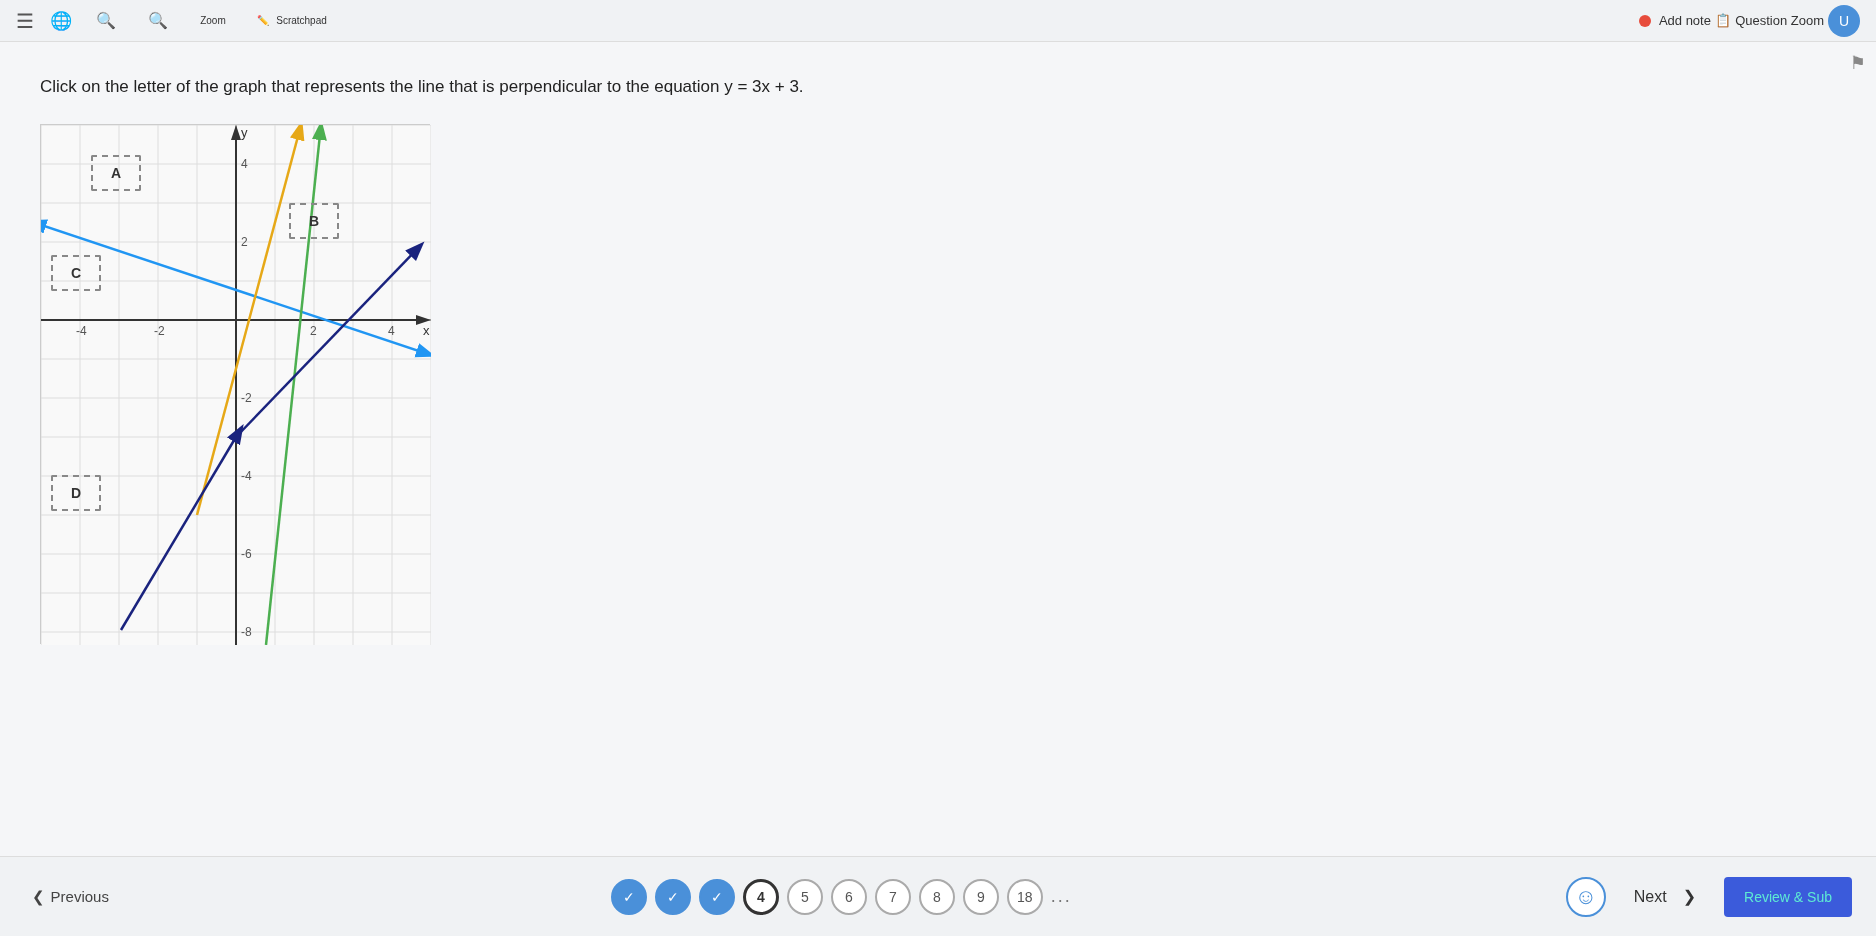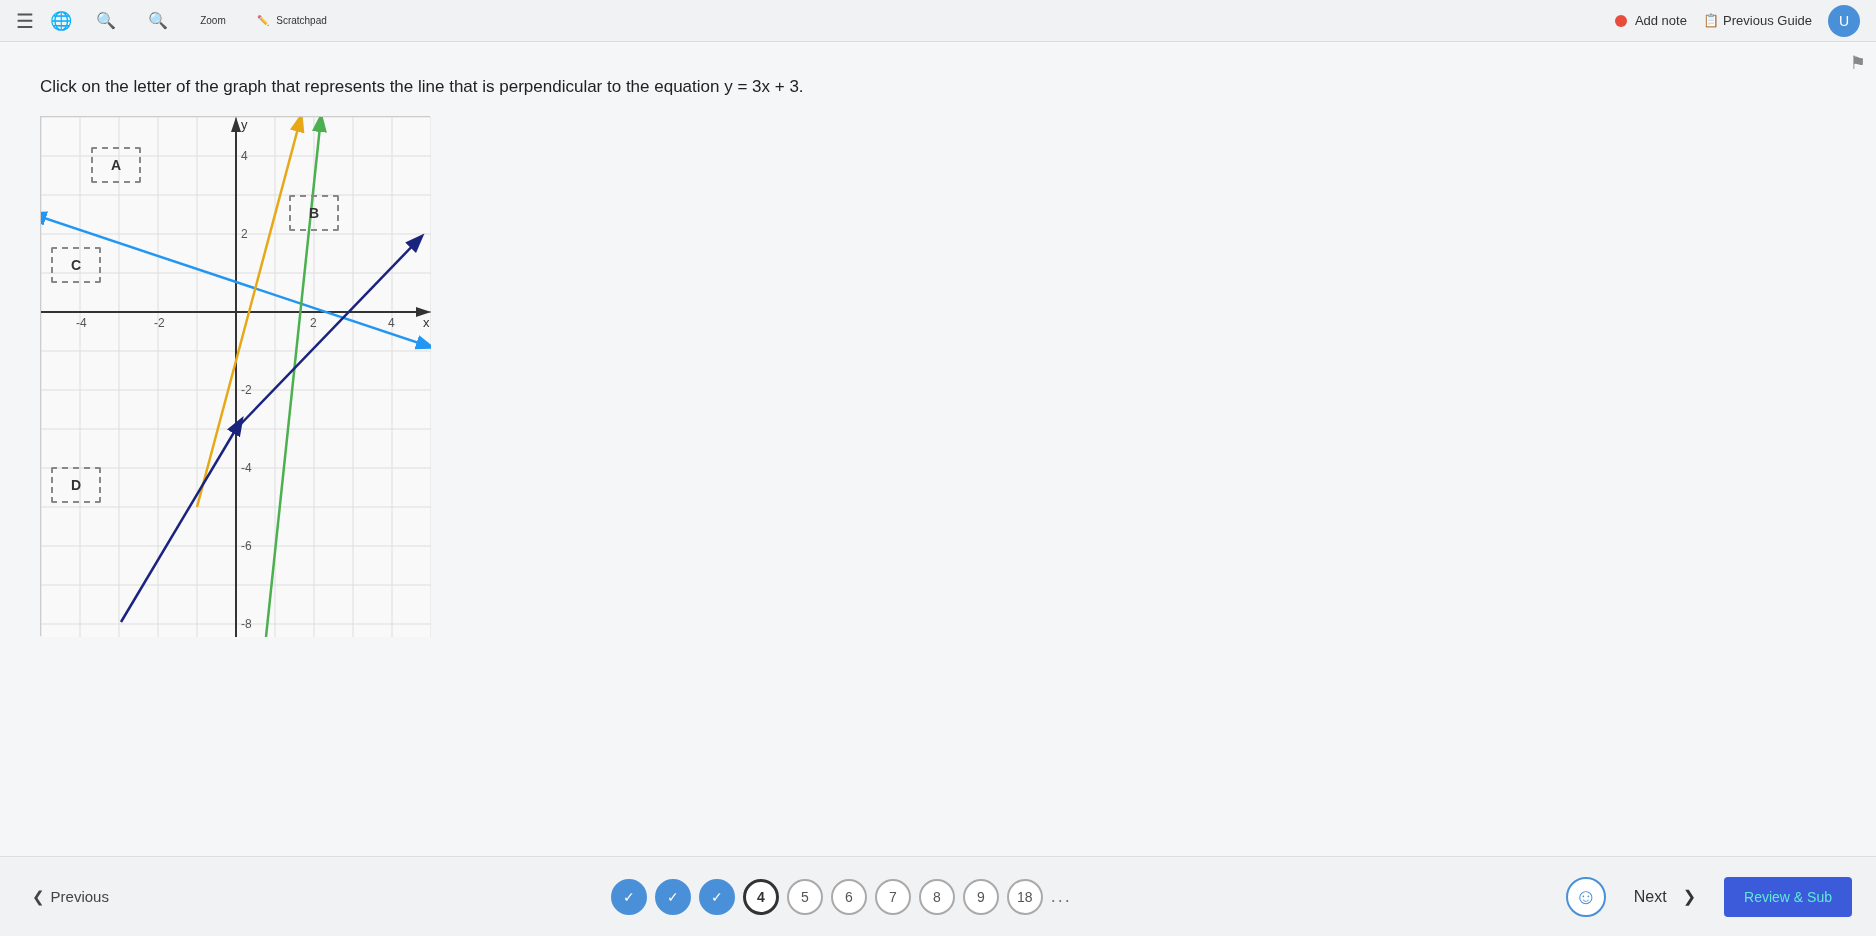--- a/index.html
+++ b/index.html
@@ -22,21 +22,21 @@
     }
     .top-bar-left {
       display: flex;
       align-items: center;
       gap: 16px;
       flex: 1;
     }
     .top-bar-right {
       display: flex;
       align-items: center;
-      gap: 16px;
+      gap: 4px;
     }
     .toolbar-btn {
       display: flex;
       align-items: center;
       gap: 6px;
       cursor: pointer;
       font-size: 10px;
       color: #333;
       background: none;
       border: none;
@@ -45,21 +45,21 @@
     .main-content {
       background: #f5f6f8;
       margin: 0;
       height: calc(936px - 42px - 80px);
       padding: 32px 40px;
       position: relative;
     }
     .question-text {
       font-size: 17px;
       color: #222;
-      margin-bottom: 16px;
+      margin-bottom: 24px;
       line-height: 1.5;
     }
     .graph-container {
       background: #fff;
       border: 1px solid #ccc;
       display: inline-block;
       position: relative;
     }
     .bottom-bar {
       background: #f0f2f4;
@@ -229,21 +229,21 @@
       <span>Scratchpad</span>
     </button>
   </div>
   <div class="top-bar-right">
     <button class="add-note-btn">
       <span class="add-note-dot"></span>
       <span>Add note</span>
     </button>
     <button class="q-guide-btn">
       <span>📋</span>
-      <span>Previous Guide</span>
+      <span>Question Zoom</span>
     </button>
     <div style="width:32px;height:32px;border-radius:50%;background:#4a90d9;display:flex;align-items:center;justify-content:center;color:#fff;font-size:14px;cursor:pointer;">U</div>
   </div>
 </div>
 
 <div class="main-content">
   
   <div class="flag-icon">⚑</div>
 
   

